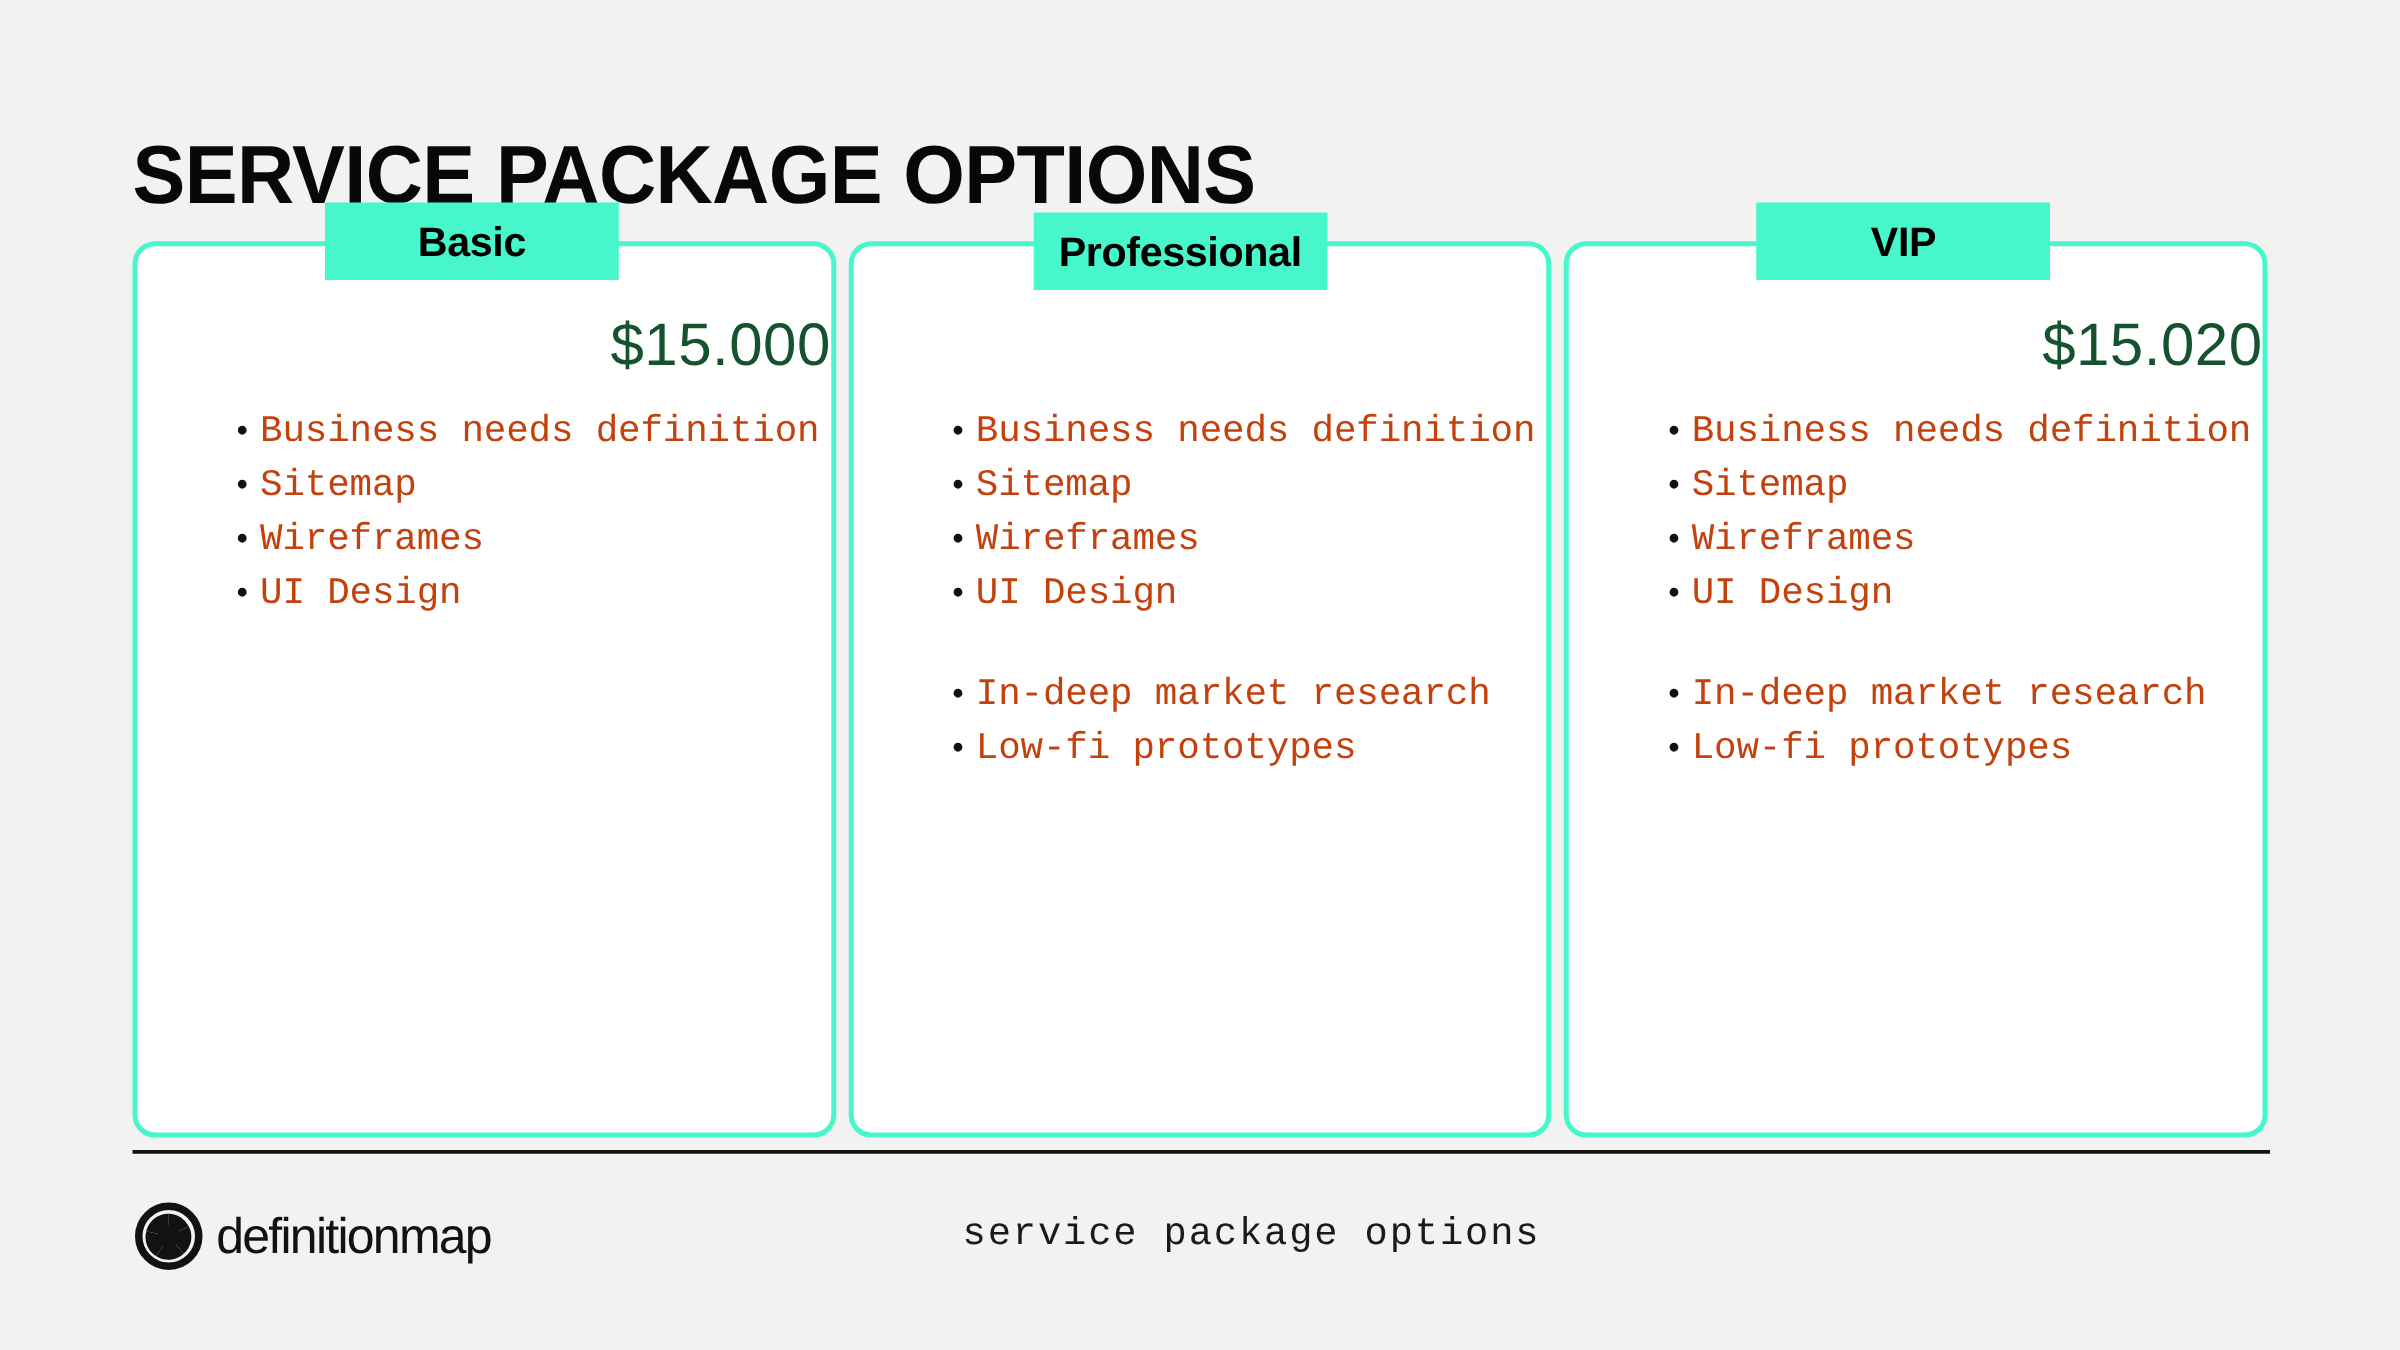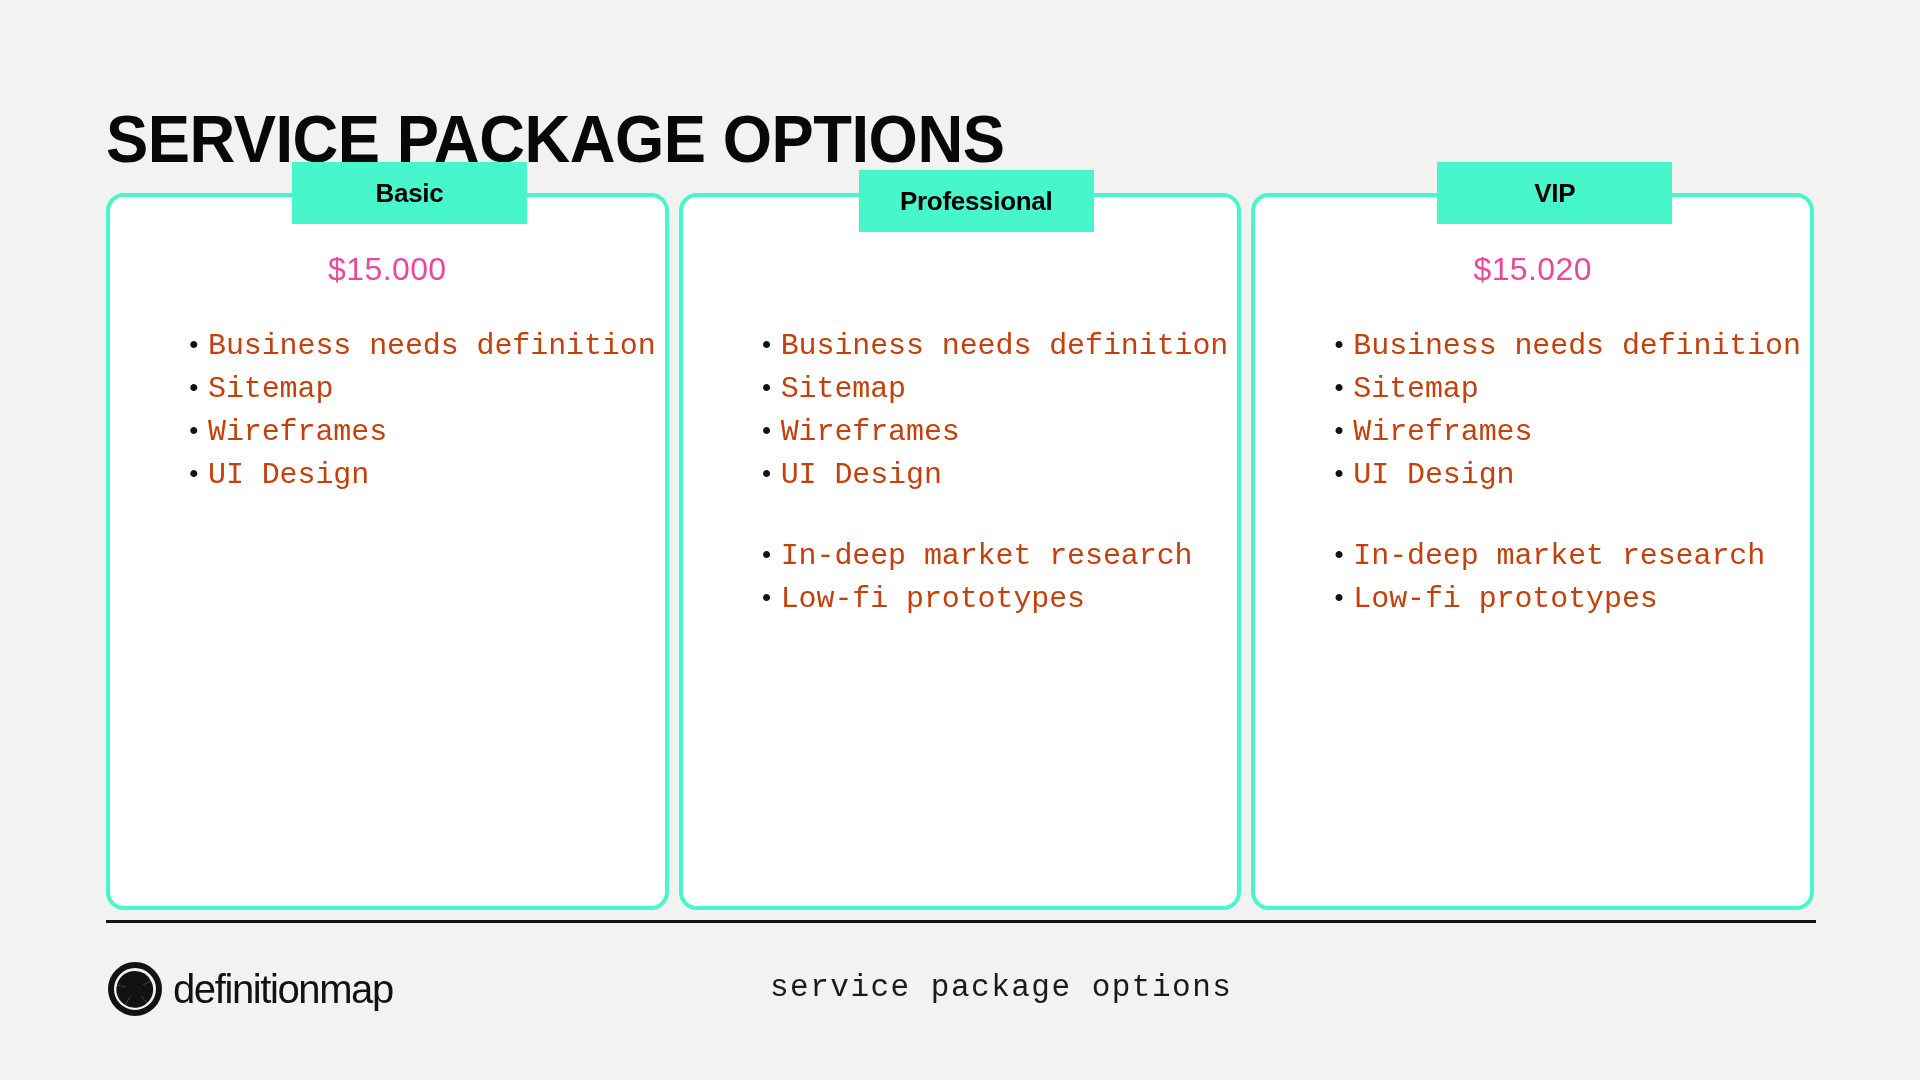--- a/index.html
+++ b/index.html
@@ -58,29 +58,28 @@
     border-radius: 18px;
     box-sizing: border-box;
   }
 
   .card-badge {
     position: absolute;
     background: #47f7cb;
     color: #000000;
     font-family: "Liberation Sans", sans-serif;
     font-weight: bold;
-    font-size: 26px;
+    font-size: 33px;
     line-height: 1;
     display: flex;
     align-items: center;
     justify-content: center;
     letter-spacing: -0.3px;
     z-index: 5;
     box-sizing: border-box;
-    margin-left: 32px;
   }
 
   
   .card.basic .card-badge {
     left: 150px;
     top: -35px;
     width: 235px;
     height: 62px;
   }
   .card.professional .card-badge {
@@ -94,25 +93,25 @@
     top: -35px;
     width: 235px;
     height: 62px;
   }
 
   .card-price {
     position: absolute;
     left: 0;
     right: 0;
     top: 56px;
-    text-align: center;
+    text-align: right;
     font-family: "Liberation Sans", sans-serif;
     font-weight: normal;
-    font-size: 32px;
-    color: #ec4899;
+    font-size: 48px;
+    color: #14532d;
     letter-spacing: 0.4px;
     line-height: 1;
   }
 
   .card-features {
     position: absolute;
     left: 76px;
     right: 24px;
     top: 128px;
     margin: 0;

